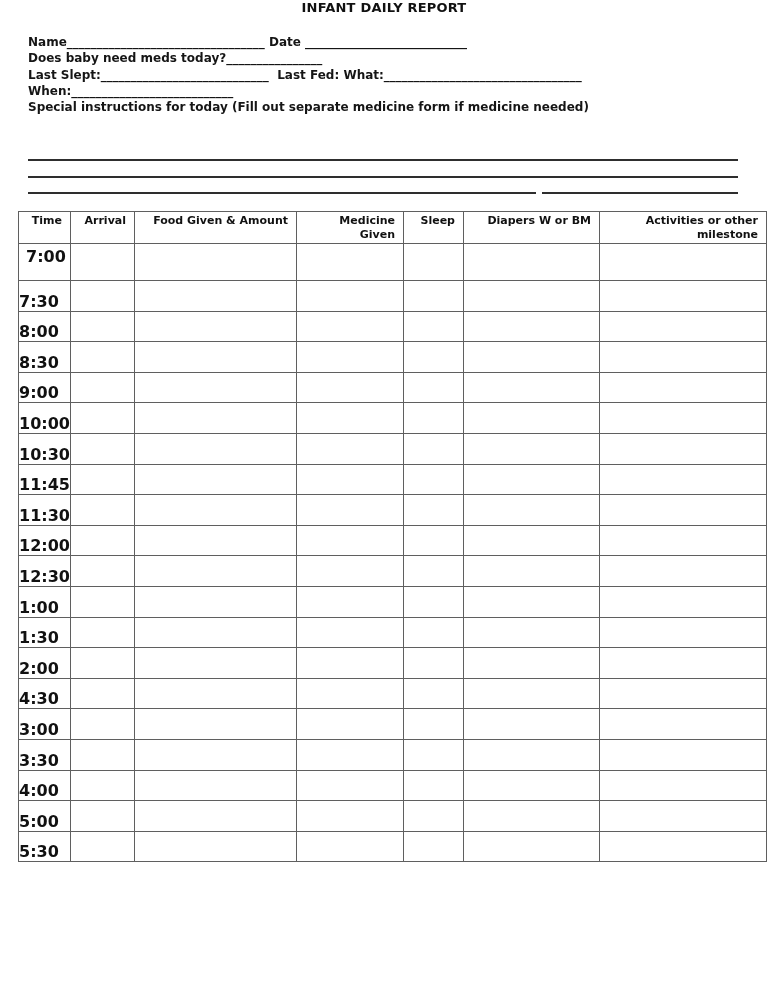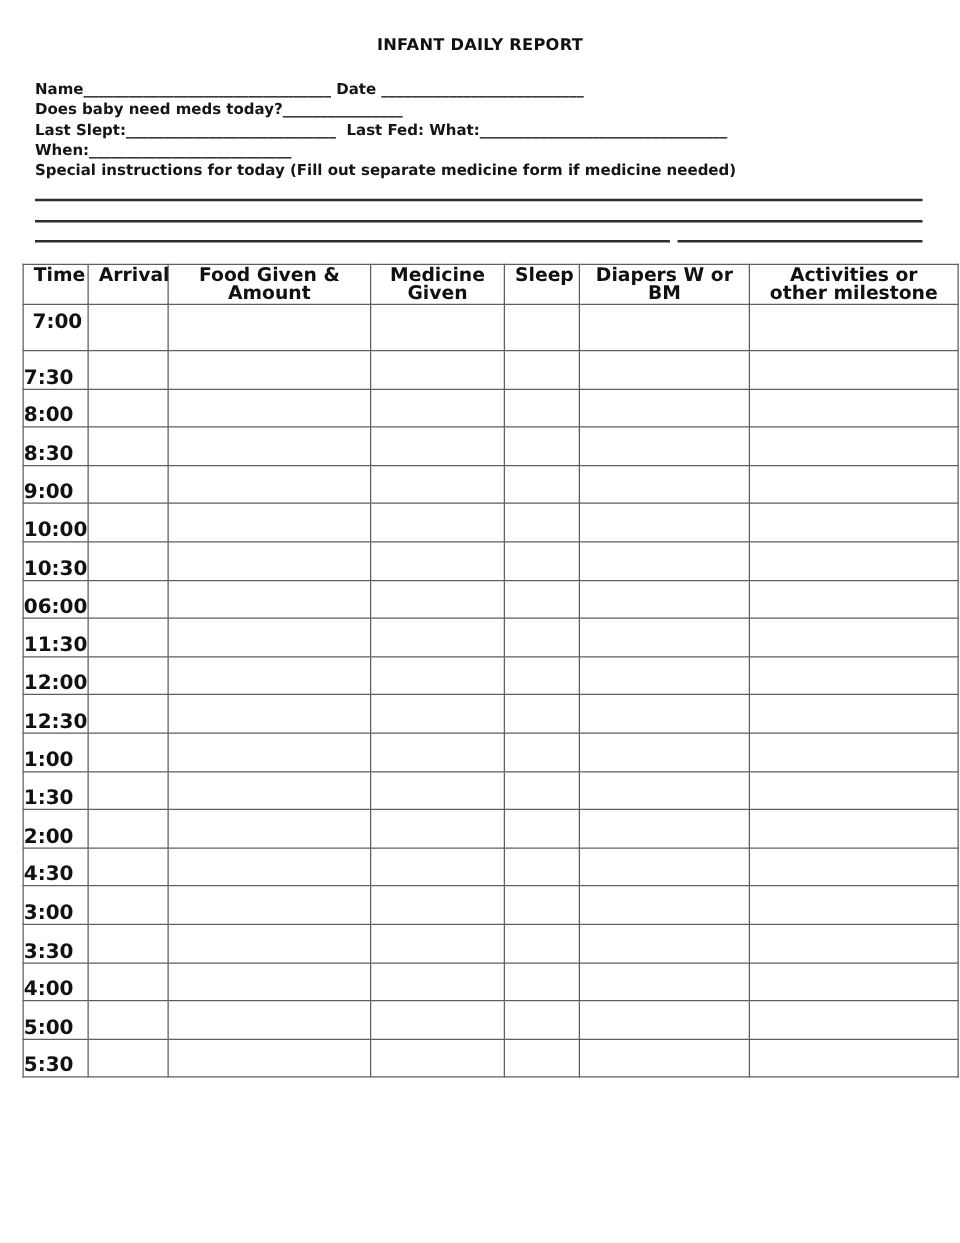--- a/index.html
+++ b/index.html
@@ -8,21 +8,20 @@
     width: 768px;
     height: 994px;
     background: #ffffff;
     font-family: "DejaVu Sans", sans-serif;
     font-weight: 700;
     color: #151515;
     overflow: hidden;
   }
   .title {
     margin: 0;
-    padding-top: 29px;
     text-align: center;
     font-size: 13px;
     letter-spacing: 0.2px;
     color: #111;
   }
   .form-block {
     margin: 19px 0 3px 28px;
     font-size: 12px;
     line-height: 16.3px;
   }
@@ -58,23 +57,23 @@
     width: 748px;
     border-collapse: collapse;
     table-layout: fixed;
   }
   table.report th, table.report td {
     border: 1px solid #5f5f5f;
     padding: 0;
     font-weight: 700;
   }
   table.report th {
-    font-size: 15px;
+    font-size: 11px;
     line-height: 13.5px;
-    text-align: center;
+    text-align: right;
     vertical-align: top;
     padding: 2px 8px 1px 8px;
     height: 28px;
     color: #111;
   }
   table.report tbody tr { height: 30.6px; }
   table.report tbody tr.first-row { height: 37px; }
   td.time-cell {
     font-size: 16px;
     vertical-align: bottom;
@@ -191,21 +190,21 @@
         <tr>
           <td class="time-cell">10:30</td>
           <td class="entry-cell"></td>
           <td class="entry-cell"></td>
           <td class="entry-cell"></td>
           <td class="entry-cell"></td>
           <td class="entry-cell"></td>
           <td class="entry-cell"></td>
         </tr>
         <tr>
-          <td class="time-cell">06:00</td>
+          <td class="time-cell">11:45</td>
           <td class="entry-cell"></td>
           <td class="entry-cell"></td>
           <td class="entry-cell"></td>
           <td class="entry-cell"></td>
           <td class="entry-cell"></td>
           <td class="entry-cell"></td>
         </tr>
         <tr>
           <td class="time-cell">11:30</td>
           <td class="entry-cell"></td>

